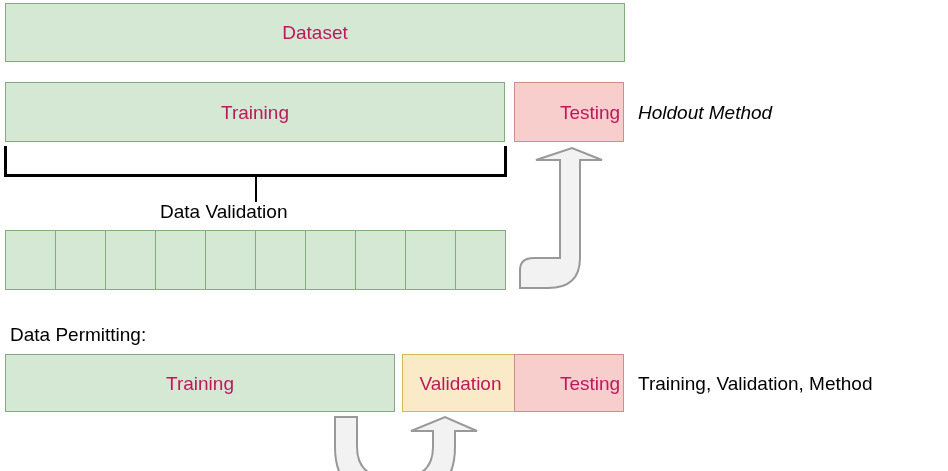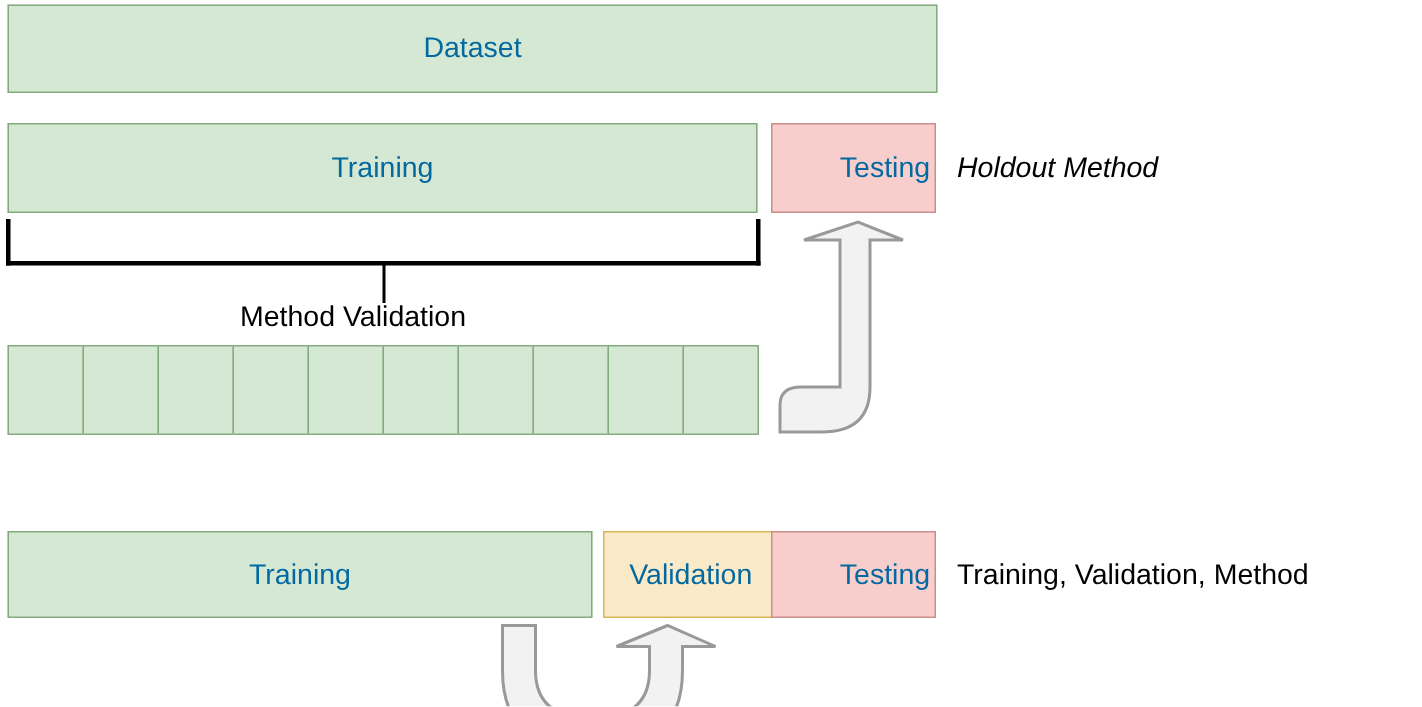--- a/index.html
+++ b/index.html
@@ -18,21 +18,21 @@
     background: #ffffff;
     overflow: hidden;
   }
   .box {
     position: absolute;
     box-sizing: border-box;
     display: flex;
     align-items: center;
     justify-content: center;
     font-size: 19px;
-    color: #0369a1;
+    color: #be185d;
     line-height: 1;
     white-space: nowrap;
   }
   .green {
     background: #d5e8d4;
     border: 1px solid #84ab7f;
   }
   .red {
     background: #f8cecc;
     border: 1px solid #cb8e8c;
@@ -95,39 +95,40 @@
   <div class="box red" style="left:514px; top:82px; width:110px; height:60px;">
     <span>Testing</span>
   </div>
 
   <div class="plain-text" style="left:638px; top:103px;font-style:italic;">Holdout Method</div>
 
   <div class="bracket" style="left:4px; top:146px; width:503px; height:31px;"></div>
 
   <div class="stem" style="left:255px; top:176px; height:26px;"></div>
 
-  <div class="plain-text" style="left:160px; top:202px;">Method Validation</div>
+  <div class="plain-text" style="left:160px; top:202px;">Data Validation</div>
 
   <div class="cv-strip" style="left:5px; top:230px; width:501px; height:60px;">
     <div class="cv-cell"></div>
     <div class="cv-cell"></div>
     <div class="cv-cell"></div>
     <div class="cv-cell"></div>
     <div class="cv-cell"></div>
     <div class="cv-cell"></div>
     <div class="cv-cell"></div>
     <div class="cv-cell"></div>
     <div class="cv-cell"></div>
     <div class="cv-cell"></div>
   </div>
 
   <svg class="arrow-svg" style="left:514px; top:146px;" width="92" height="146" viewBox="0 0 92 146">
     <path d="M 6 142 L 6 124 Q 6 112 20 112 L 46 112 L 46 14 L 22 14 L 58 2 L 88 14 L 66 14 L 66 112 Q 66 142 34 142 Z" fill="#f2f2f2" stroke="#999999" stroke-width="2" stroke-linejoin="miter"></path>
   </svg>
 
+  <div class="plain-text" style="left:10px; top:325px;">Data Permitting:</div>
 
   <div class="box green" style="left:5px; top:354px; width:390px; height:58px;">
     <span>Training</span>
   </div>
 
   <div class="box yellow" style="left:402px; top:354px; width:117px; height:58px;">
     <span>Validation</span>
   </div>
 
   <div class="box red" style="left:514px; top:354px; width:110px; height:58px;">

